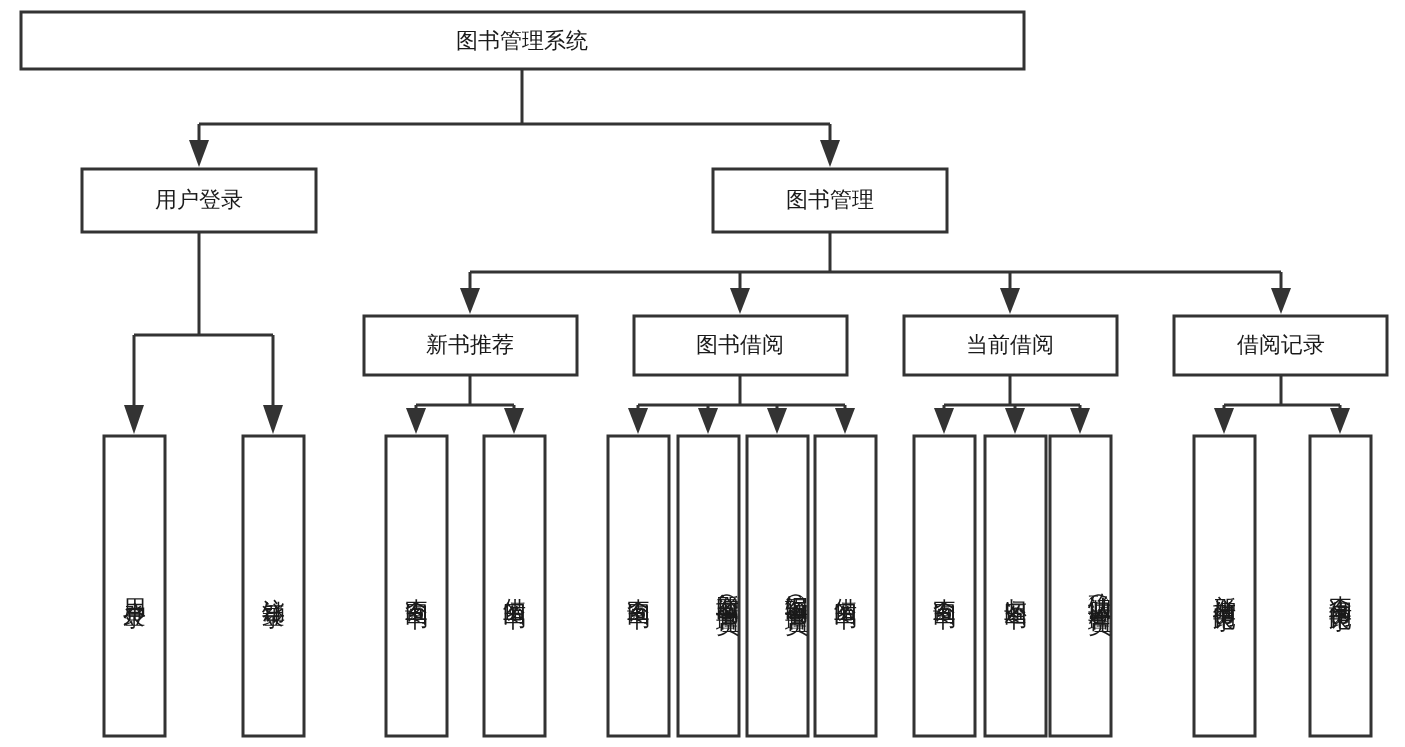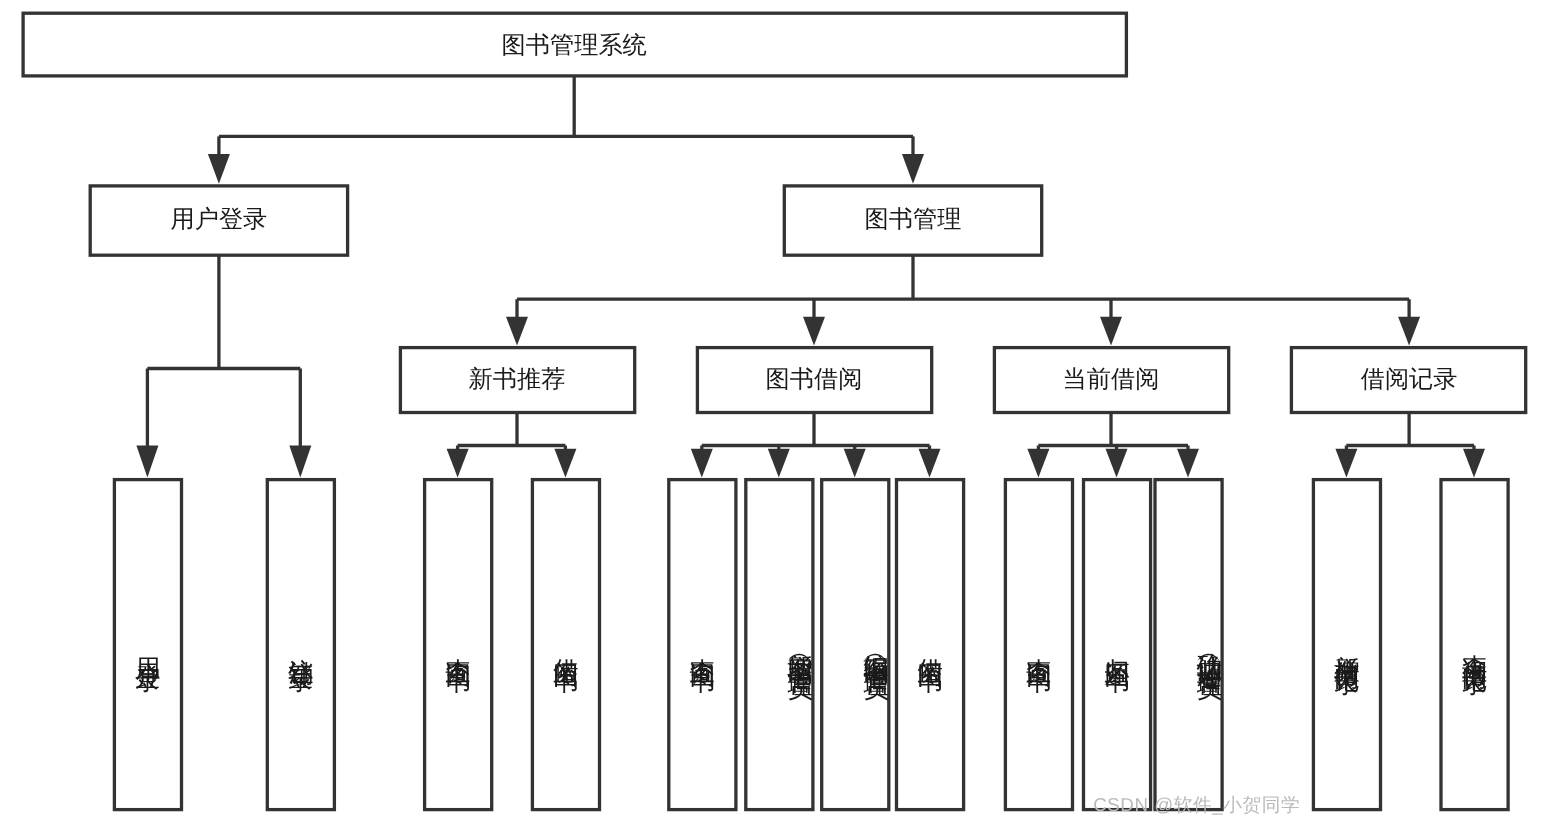--- a/index.html
+++ b/index.html
@@ -217,15 +217,14 @@
   <div class="leaf-label" style="left:747px; top:441px; width:61px; height:295px; display:flex; align-items:flex-start; justify-content:center;">编辑图书（管理员）</div>
   <div class="leaf-label" style="left:815px; top:436px; width:61px; height:300px; display:flex; align-items:center; justify-content:center;">借阅图书</div>
 
   <div class="leaf-label" style="left:914px; top:436px; width:61px; height:300px; display:flex; align-items:center; justify-content:center;">查询图书</div>
   <div class="leaf-label" style="left:985px; top:436px; width:61px; height:300px; display:flex; align-items:center; justify-content:center;">归还图书</div>
   <div class="leaf-label" style="left:1050px; top:441px; width:61px; height:295px; display:flex; align-items:flex-start; justify-content:center;">确认归还（管理员）</div>
 
   <div class="leaf-label" style="left:1194px; top:436px; width:61px; height:300px; display:flex; align-items:center; justify-content:center;">新增借阅记录</div>
   <div class="leaf-label" style="left:1310px; top:436px; width:61px; height:300px; display:flex; align-items:center; justify-content:center;">查询借阅记录</div>
 
-  <div class="watermark">CSDN @软件_小贺同学</div>
 
 </div>
 
 </body></html>

